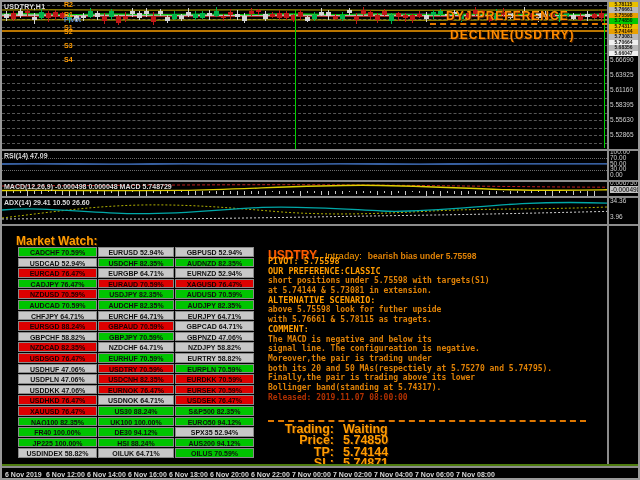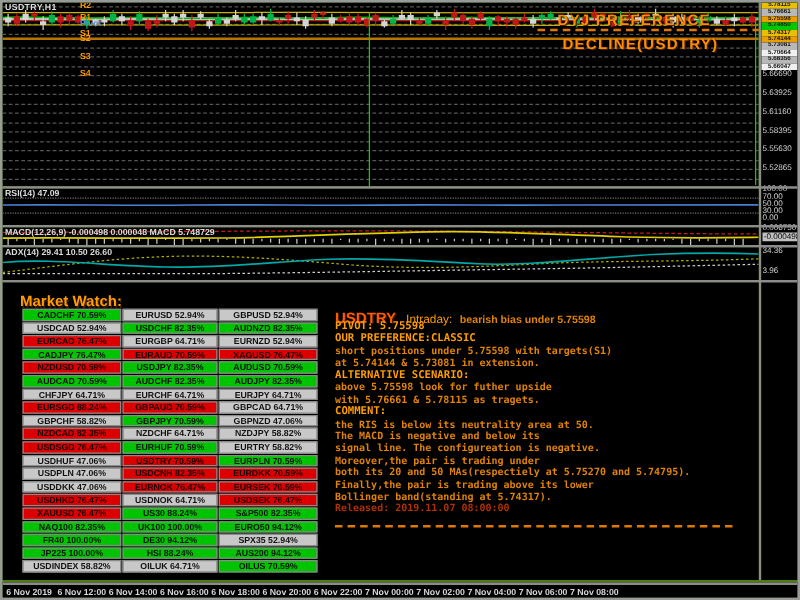--- a/index.html
+++ b/index.html
@@ -521,30 +521,35 @@
     </div>
     <div id="cm-lines">
         <div class="cml hd">PIVOT: 5.75598</div>
         <div class="cml hd">OUR PREFERENCE:CLASSIC</div>
         <div class="cml bd">short positions under 5.75598 with targets(S1)</div>
         <div class="cml bd">at 5.74144 &amp; 5.73081 in extension.</div>
         <div class="cml hd">ALTERNATIVE SCENARIO:</div>
         <div class="cml bd">above 5.75598 look for futher upside</div>
         <div class="cml bd">with 5.76661 &amp; 5.78115 as tragets.</div>
         <div class="cml hd">COMMENT:</div>
-        <div class="cml bd">the RIS is below its neutrality area at 50.</div>
         <div class="cml bd">The MACD is negative and below its</div>
         <div class="cml bd">signal line. The configureation is negative.</div>
         <div class="cml bd">Moreover,the pair is trading under</div>
         <div class="cml bd">both its 20 and 50 MAs(respectiely at 5.75270 and 5.74795).</div>
         <div class="cml bd">Finally,the pair is trading above its lower</div>
         <div class="cml bd">Bollinger band(standing at 5.74317).</div>
         <div class="cml rl">Released: 2019.11.07 08:00:00</div>
       </div>
     <div id="cm-dash"></div>
+    <div id="trade">
+        <div class="trow"><span class="tl">Trading:</span><span class="tv">Waiting</span></div>
+        <div class="trow"><span class="tl">Price:</span><span class="tv">5.74850</span></div>
+        <div class="trow"><span class="tl">TP:</span><span class="tv">5.74144</span></div>
+        <div class="trow"><span class="tl">SL:</span><span class="tv">5.74871</span></div>
+      </div>
   </div>
 
   <div id="taxis" class="abs">
       <div class="tlab" style="left: 3px;">6 Nov 2019</div>
       <div class="tlab" style="left: 44px;">6 Nov 12:00</div>
       <div class="tlab" style="left: 85px;">6 Nov 14:00</div>
       <div class="tlab" style="left: 126px;">6 Nov 16:00</div>
       <div class="tlab" style="left: 167px;">6 Nov 18:00</div>
       <div class="tlab" style="left: 208px;">6 Nov 20:00</div>
       <div class="tlab" style="left: 249px;">6 Nov 22:00</div>

